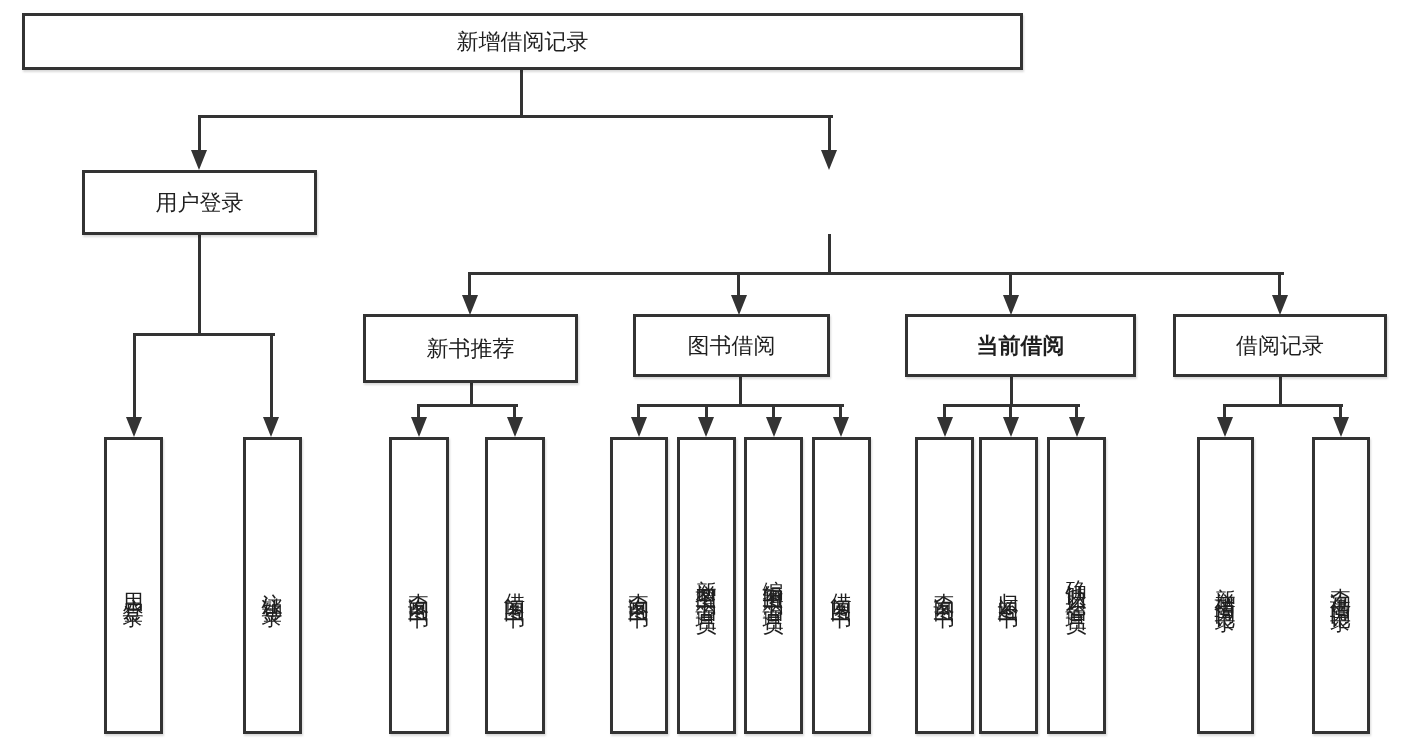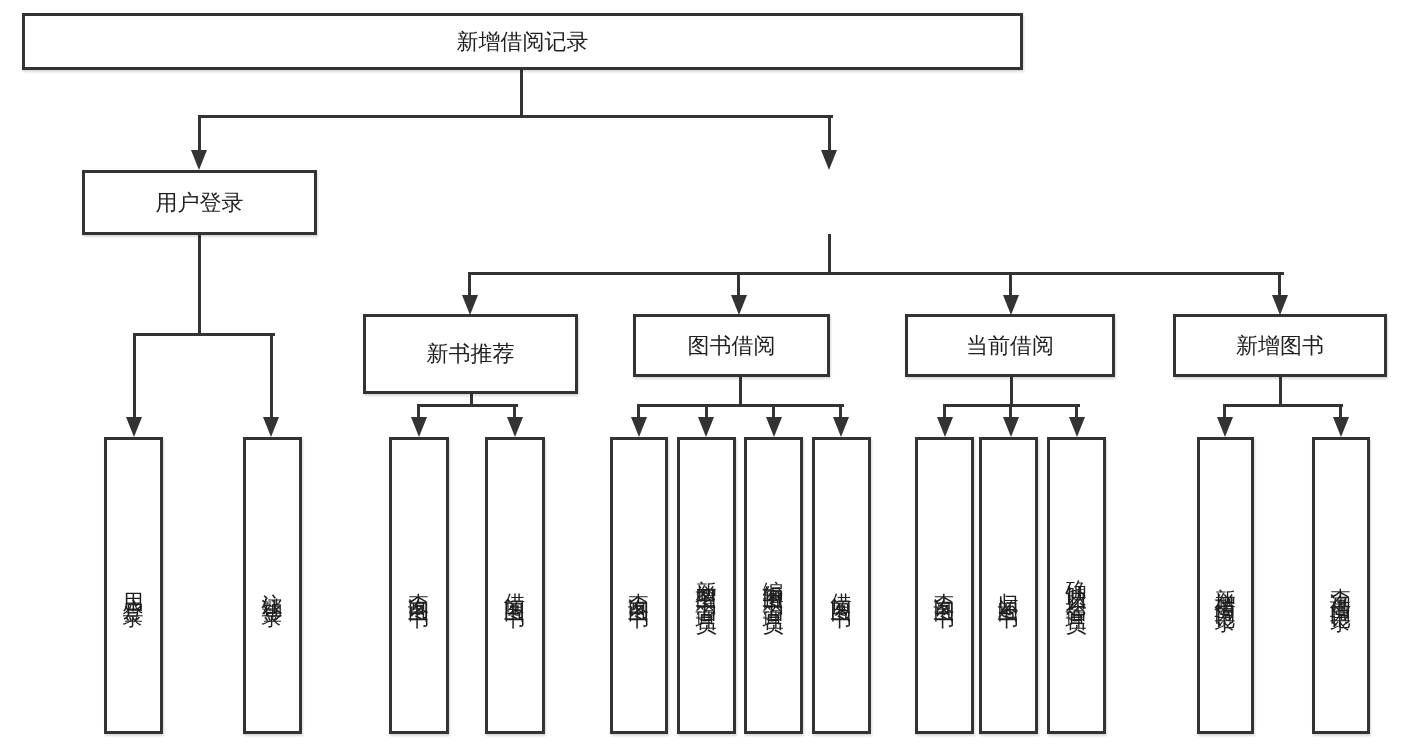--- a/index.html
+++ b/index.html
@@ -97,31 +97,31 @@
   <div class="arrow" style="left:1333px;top:417px;"></div>
 
   <div class="box" style="left:22px;top:13px;width:1001px;height:57px;">
     <span>新增借阅记录</span>
   </div>
 
   <div class="box" style="left:82px;top:170px;width:235px;height:65px;">
     <span>用户登录</span>
   </div>
 
-  <div class="box" style="left:363px;top:314px;width:215px;height:80px;">
+  <div class="box" style="left:363px;top:314px;width:215px;height:69px;">
     <span>新书推荐</span>
   </div>
   <div class="box" style="left:633px;top:314px;width:197px;height:63px;">
     <span>图书借阅</span>
   </div>
-  <div class="box" style="left:905px;top:314px;width:210px;height:63px;">
+  <div class="box" style="left:905px;top:314px;width:231px;height:63px;font-weight:bold;">
     <span>当前借阅</span>
   </div>
   <div class="box" style="left:1173px;top:314px;width:214px;height:63px;">
-    <span>新增图书</span>
+    <span>借阅记录</span>
   </div>
 
   <div class="box vbox" style="left:104px;top:437px;width:59px;height:297px;">
     <span>用户登录</span>
   </div>
   <div class="box vbox" style="left:243px;top:437px;width:59px;height:297px;">
     <span>注销登录</span>
   </div>
 
   <div class="box vbox" style="left:389px;top:437px;width:60px;height:297px;">

